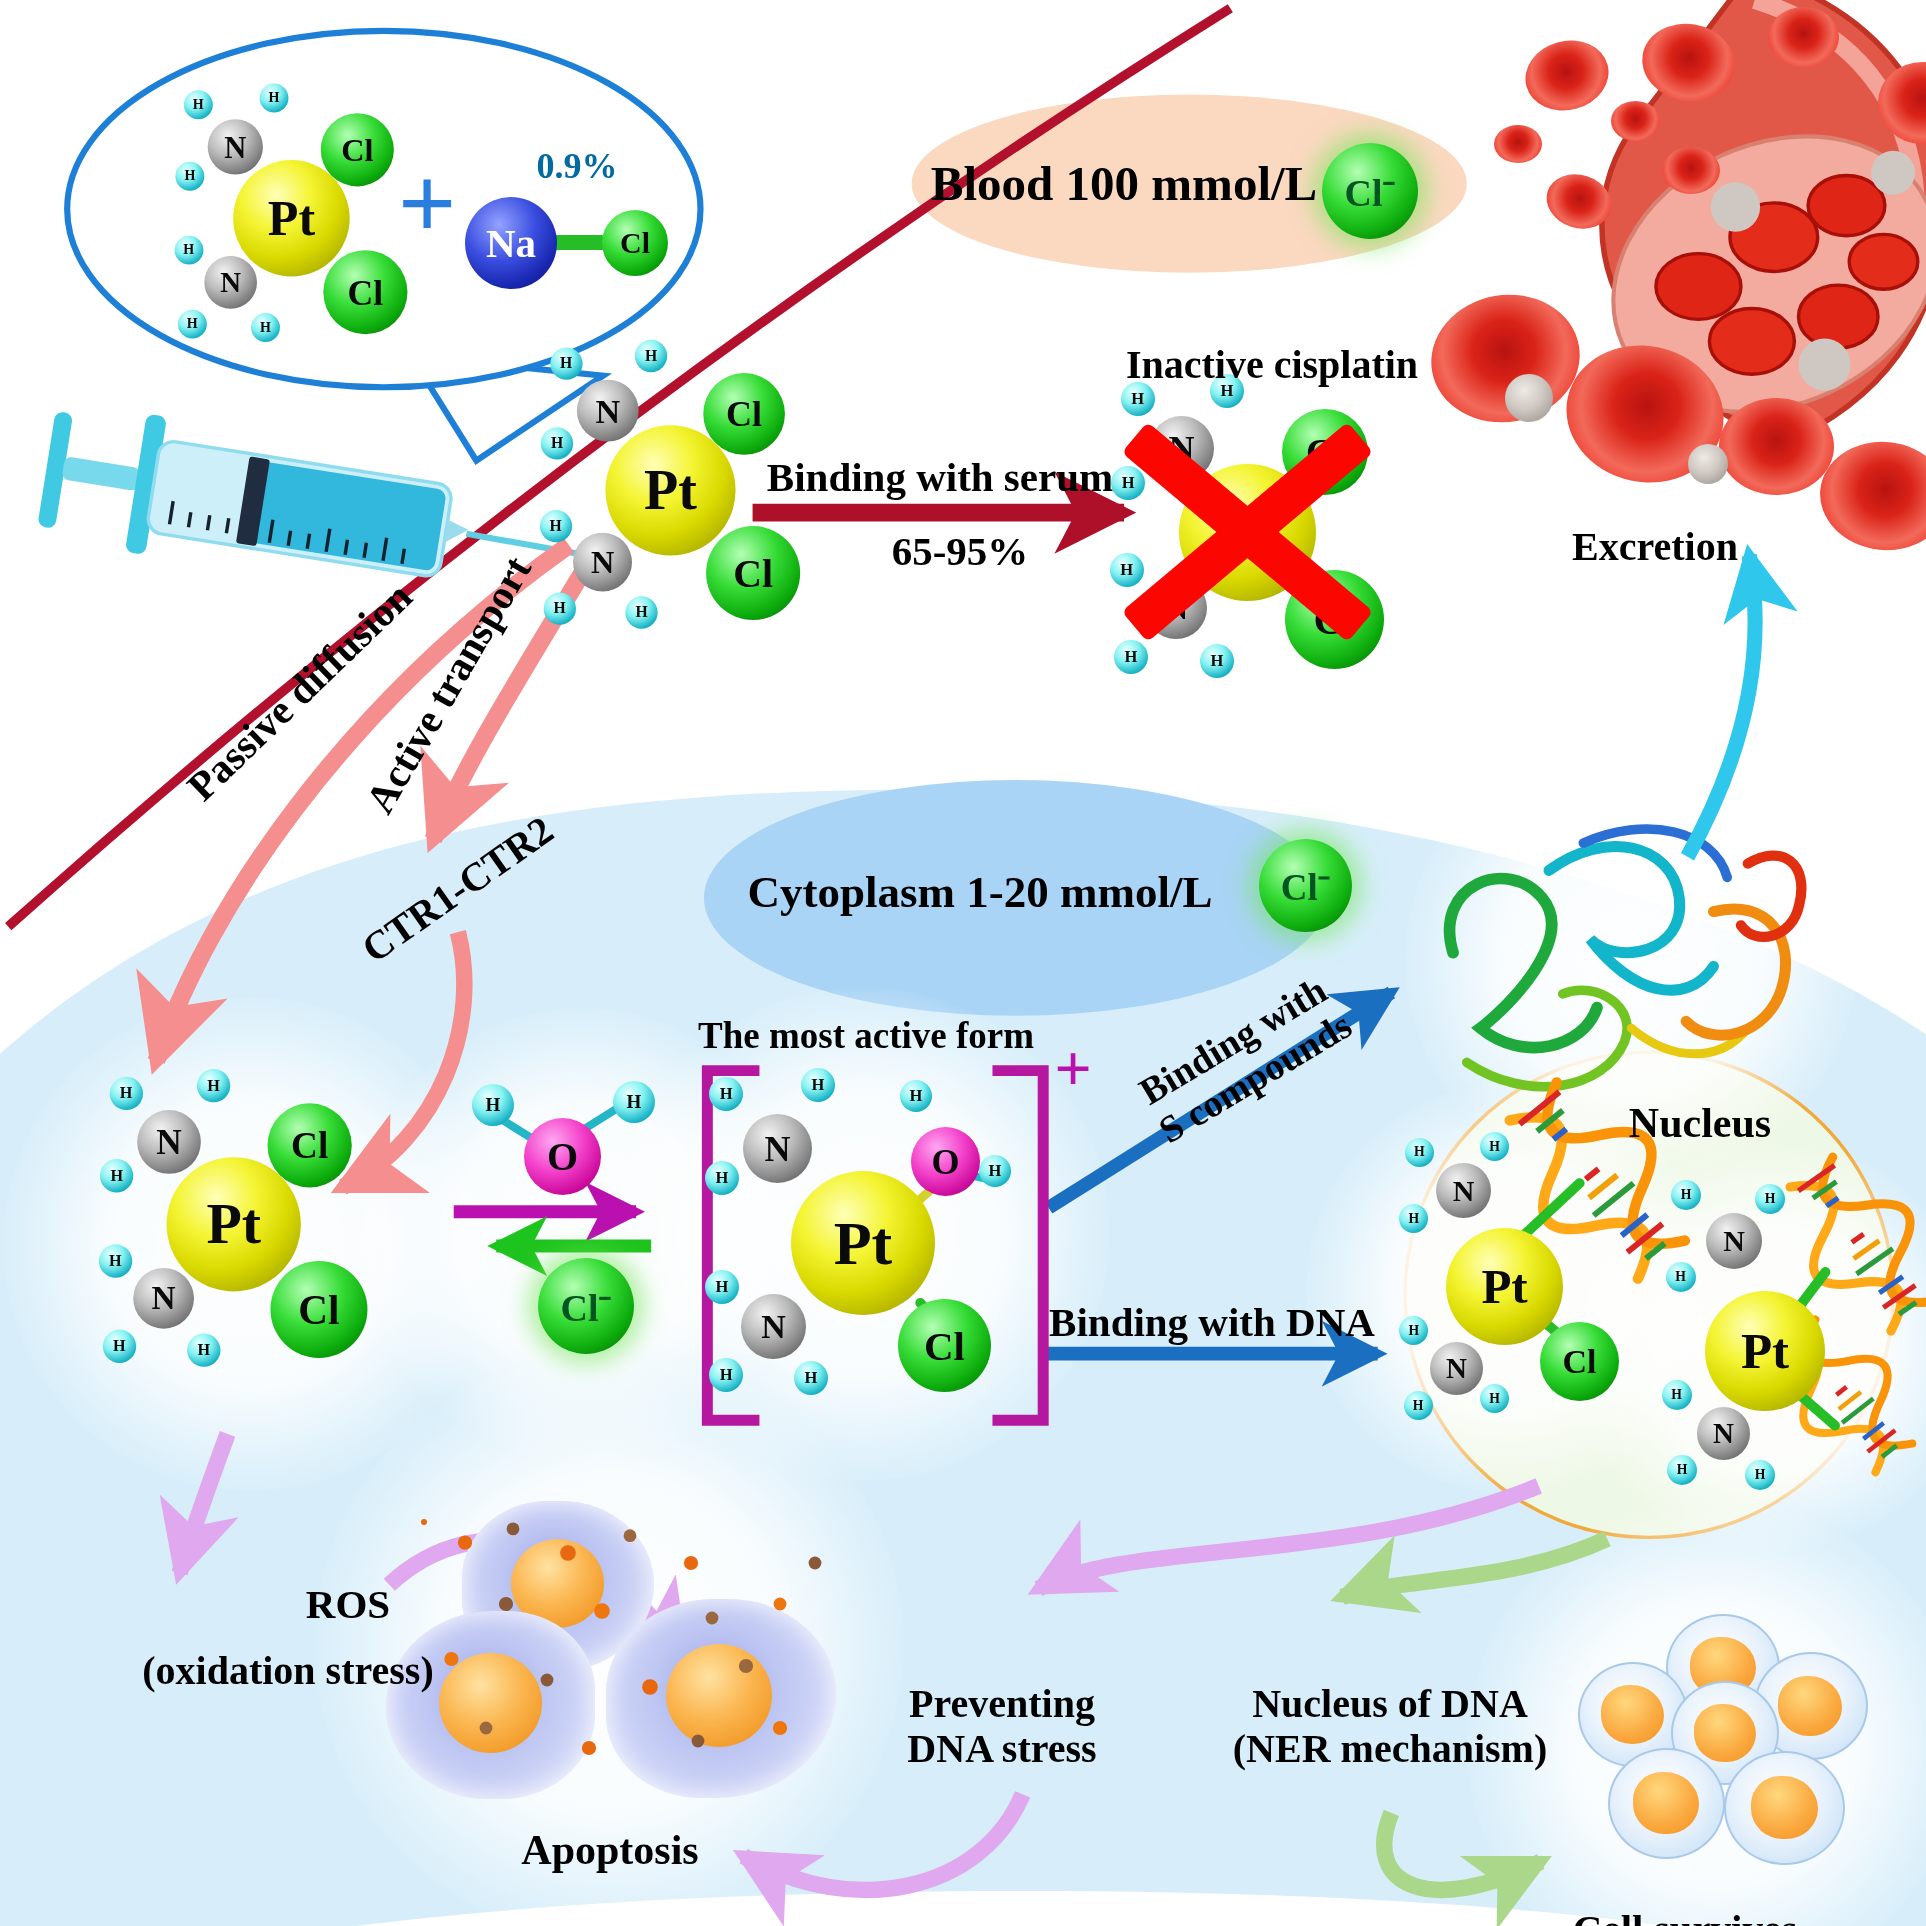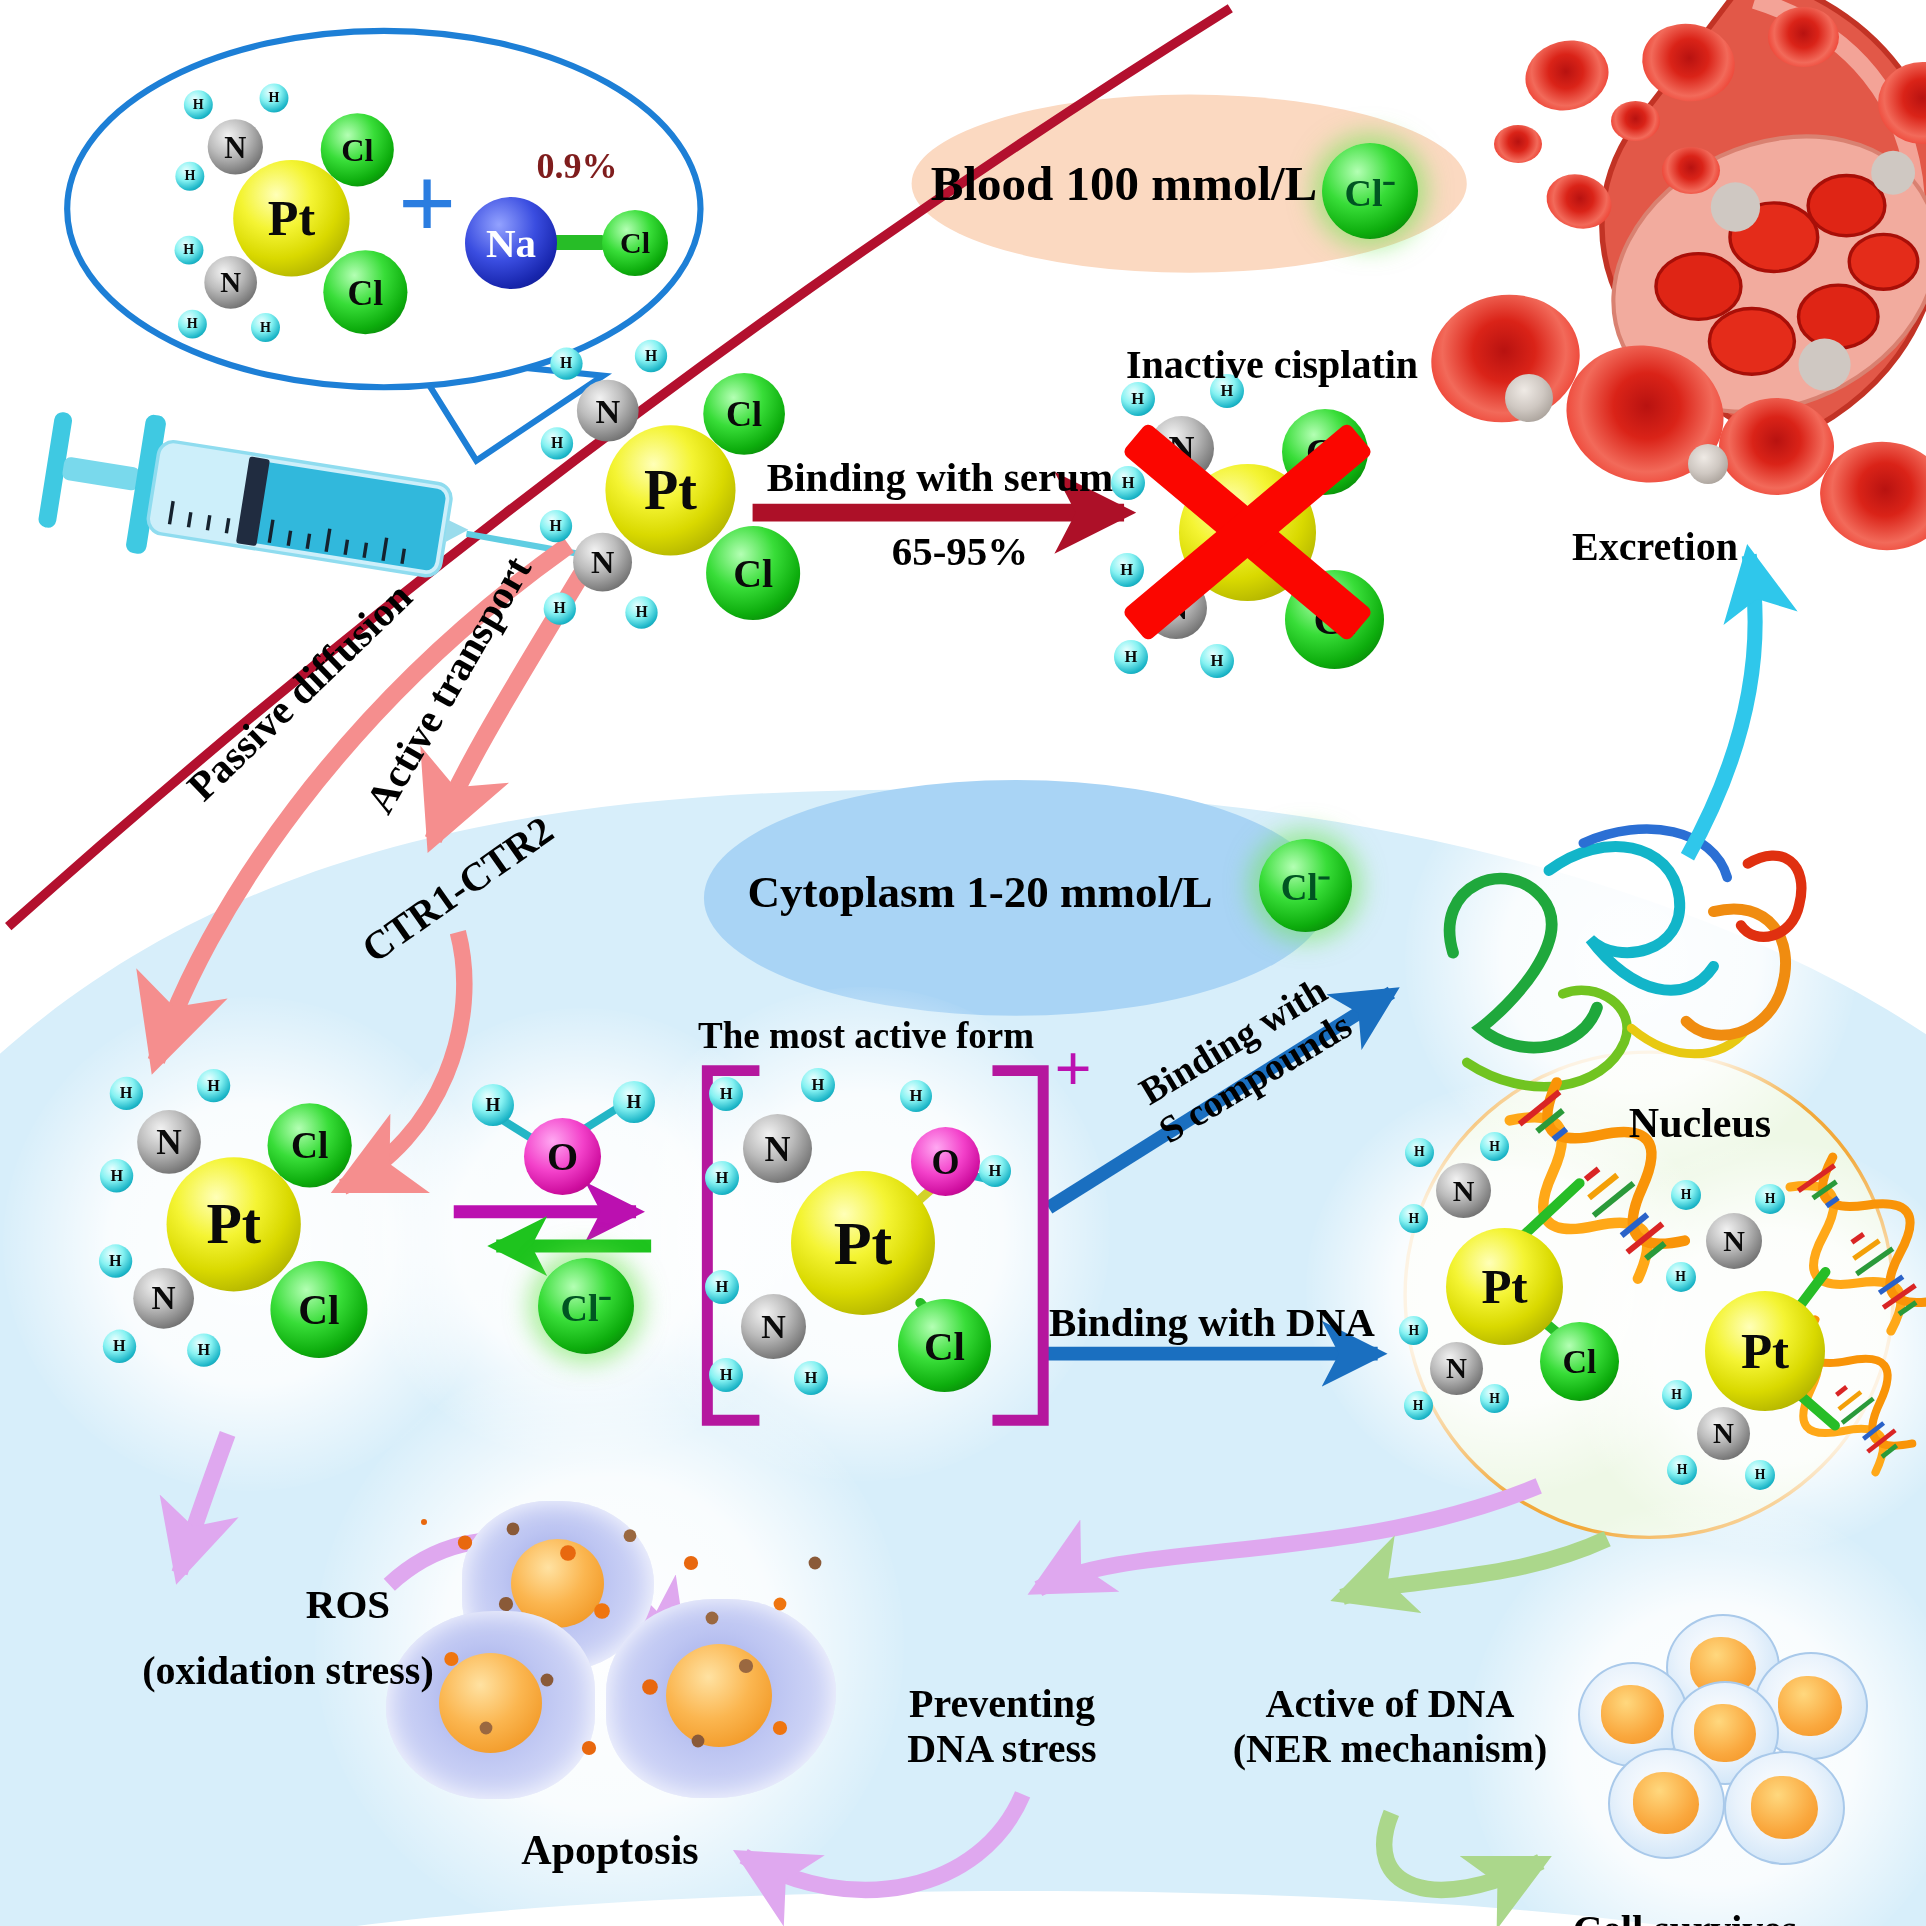--- a/index.html
+++ b/index.html
@@ -9,21 +9,21 @@
   svg.layer{position:absolute;left:0;top:0;width:1926px;height:1926px;}
   #bg-layer{z-index:1;}
   #vec-layer{z-index:10;}
 
   .glow{position:absolute;border-radius:50%;z-index:5;
         background:radial-gradient(circle,rgba(255,255,255,0.96) 0%,rgba(255,255,255,0.85) 40%,rgba(255,255,255,0) 72%);}
 
   
   .lbl{position:absolute;transform:translate(-50%,-50%);font-weight:700;color:#000;
        white-space:nowrap;z-index:40;text-align:center;line-height:1.12;}
-  .lbl.blue{color:#7f1d1d;}
+  .lbl.blue{color:#0369a1;}
   .lbl.mag{color:#bb10b0;}
 
   
   .mol{position:absolute;transform-origin:0 0;z-index:30;}
   .atom{position:absolute;border-radius:50%;display:flex;align-items:center;justify-content:center;
         font-weight:700;color:#0a0a0a;z-index:3;}
   .atom.pt{background:radial-gradient(circle at 37% 30%,#ffffb8 0%,#f4f433 32%,#d9d900 58%,#8e9100 100%);}
   .atom.cl{background:radial-gradient(circle at 37% 30%,#b4ffb4 0%,#38dd38 38%,#0dad0d 68%,#045f04 100%);}
   .atom.n {background:radial-gradient(circle at 37% 30%,#f2f2f2 0%,#bcbcbc 38%,#848484 68%,#474747 100%);}
   .atom.h {background:radial-gradient(circle at 37% 30%,#eaffff 0%,#86f2f2 38%,#1cb6c8 72%,#0a7a8a 100%);}
@@ -478,19 +478,19 @@
   <div class="lbl" style="left:1212px;top:1323px;font-size:41px;">Binding with DNA</div>
   <div class="lbl" style="left:1700px;top:1124px;font-size:42px;">Nucleus</div>
   <div class="lbl" style="left:300px;top:1605px;font-size:41px;margin-left:48px;">ROS</div>
   <div class="lbl" style="left:288px;top:1671px;font-size:40px;">(oxidation stress)</div>
   <div class="lbl" style="left:610px;top:1851px;font-size:42px;">Apoptosis</div>
   <div class="lbl" style="left:1002px;top:1727px;font-size:40px;">
     <div>Preventing</div>
     <div>DNA stress</div>
   </div>
   <div class="lbl" style="left:1390px;top:1727px;font-size:40px;">
-    <div>Active of DNA</div>
+    <div>Nucleus of DNA</div>
     <div>(NER mechanism)</div>
   </div>
   <div class="lbl" style="left:1685px;top:1890px;font-size:41px;margin-top:40px;">Cell survives</div>
 
 </div>
 
 
 </body></html>

